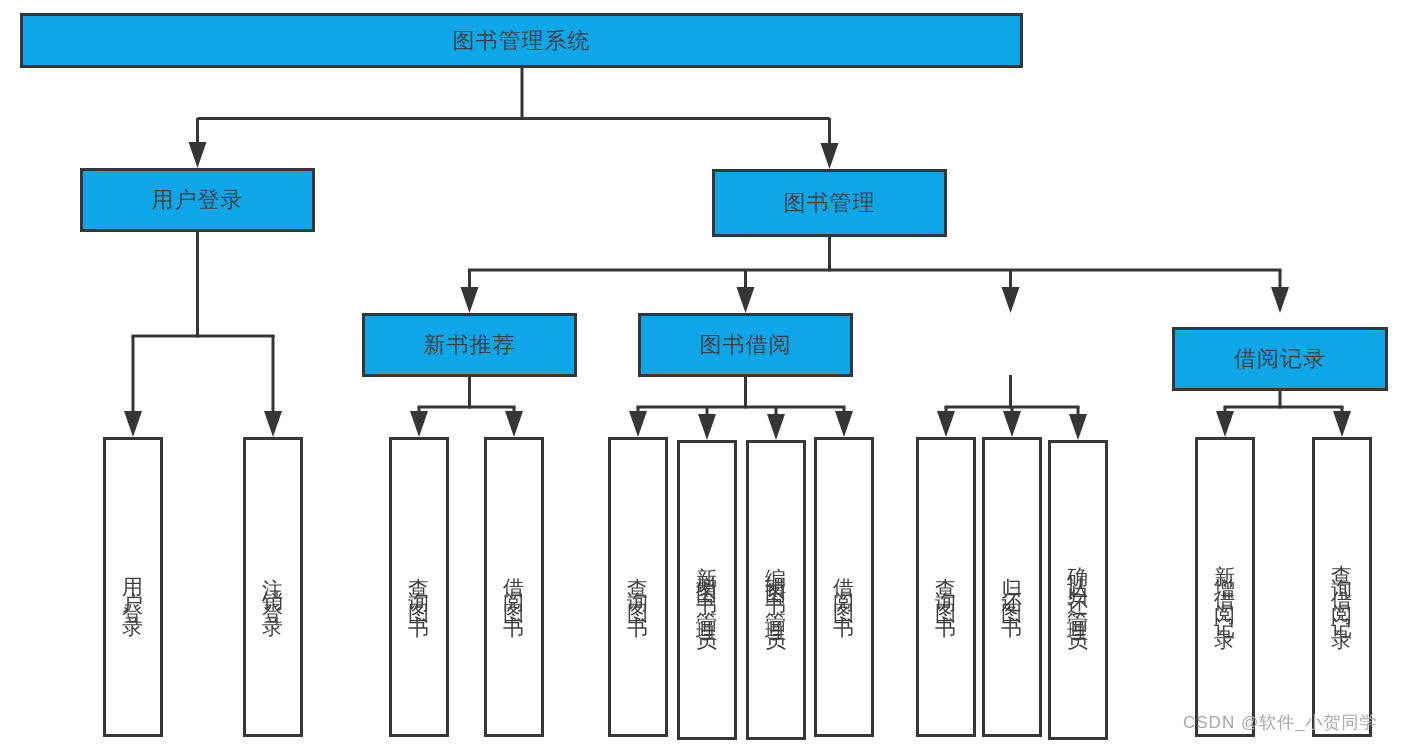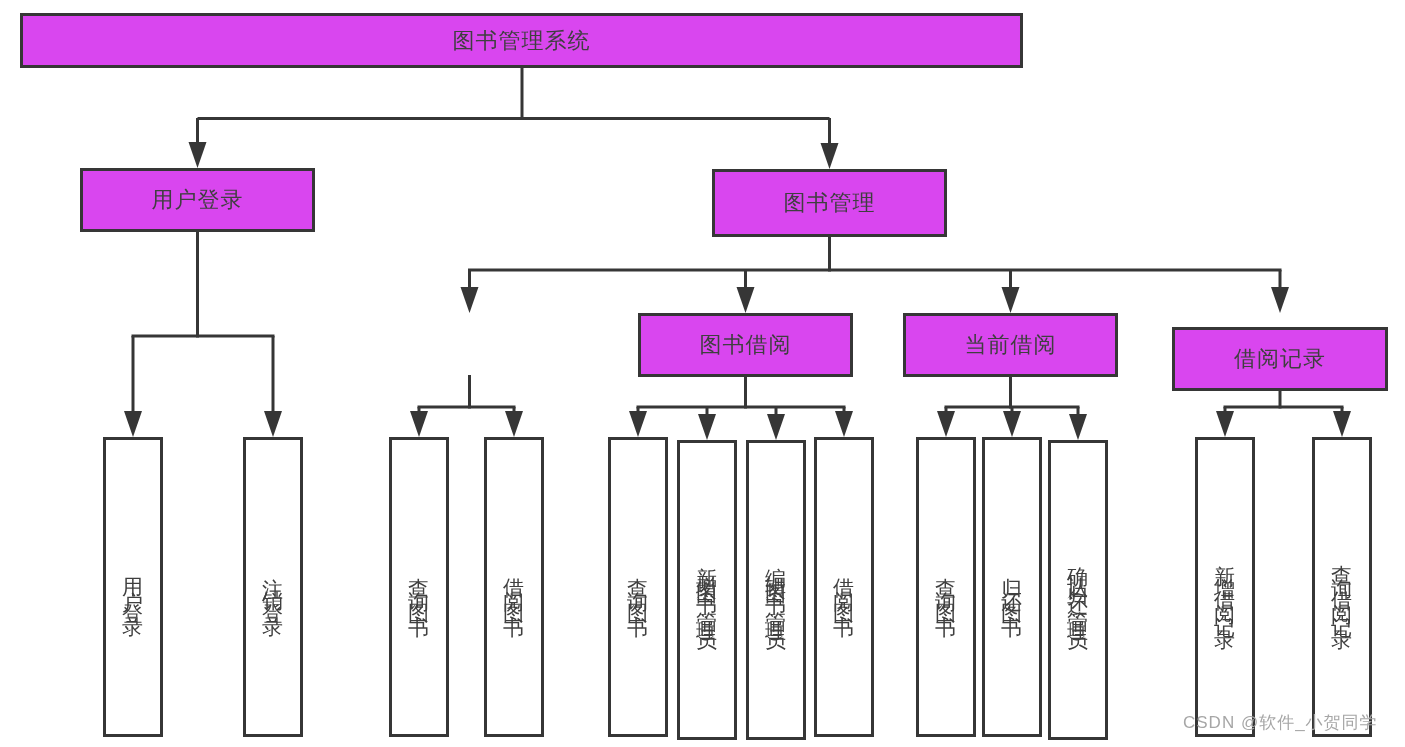--- a/index.html
+++ b/index.html
@@ -14,21 +14,21 @@
   .canvas{
     position:relative;
     width:1405px;height:747px;
     background:var(--bg);
     overflow:hidden;
   }
   .connector-layer{position:absolute;left:0;top:0;z-index:1;}
   .node{
     position:absolute;
     border:3px solid var(--line);
-    background:#d946ef;
+    background:#0ea5e9;
     display:flex;align-items:center;justify-content:center;
     font-size:22px;color:var(--text);
     letter-spacing:1px;
     z-index:2;
   }
   .leaf{
     position:absolute;
     width:60px;height:300px;
     border:3px solid var(--line);
     background:#fff;
@@ -122,22 +122,22 @@
       <polygon points="1216,411 1234,411 1225,437"></polygon>
       <polygon points="1333,411 1351,411 1342,437"></polygon>
     </g>
   </svg>
 
   <div class="node" style="left:20px;top:13px;width:1003px;height:55px;">图书管理系统</div>
 
   <div class="node" style="left:80px;top:168px;width:235px;height:64px;">用户登录</div>
   <div class="node" style="left:712px;top:169px;width:235px;height:68px;">图书管理</div>
 
+  <div class="node" style="left:362px;top:313px;width:215px;height:64px;">新书推荐</div>
   <div class="node" style="left:638px;top:313px;width:215px;height:64px;font-family:Liberation Serif, serif;">图书借阅</div>
-  <div class="node" style="left:903px;top:313px;width:215px;height:64px;">当前借阅</div>
   <div class="node" style="left:1172px;top:327px;width:216px;height:64px;">借阅记录</div>
 
   <div class="leaf" style="left:103px;top:437px;">
     <span class="vtext">用户登录</span>
   </div>
   <div class="leaf" style="left:243px;top:437px;">
     <span class="vtext">注销登录</span>
   </div>
 
   <div class="leaf" style="left:389px;top:437px;">

